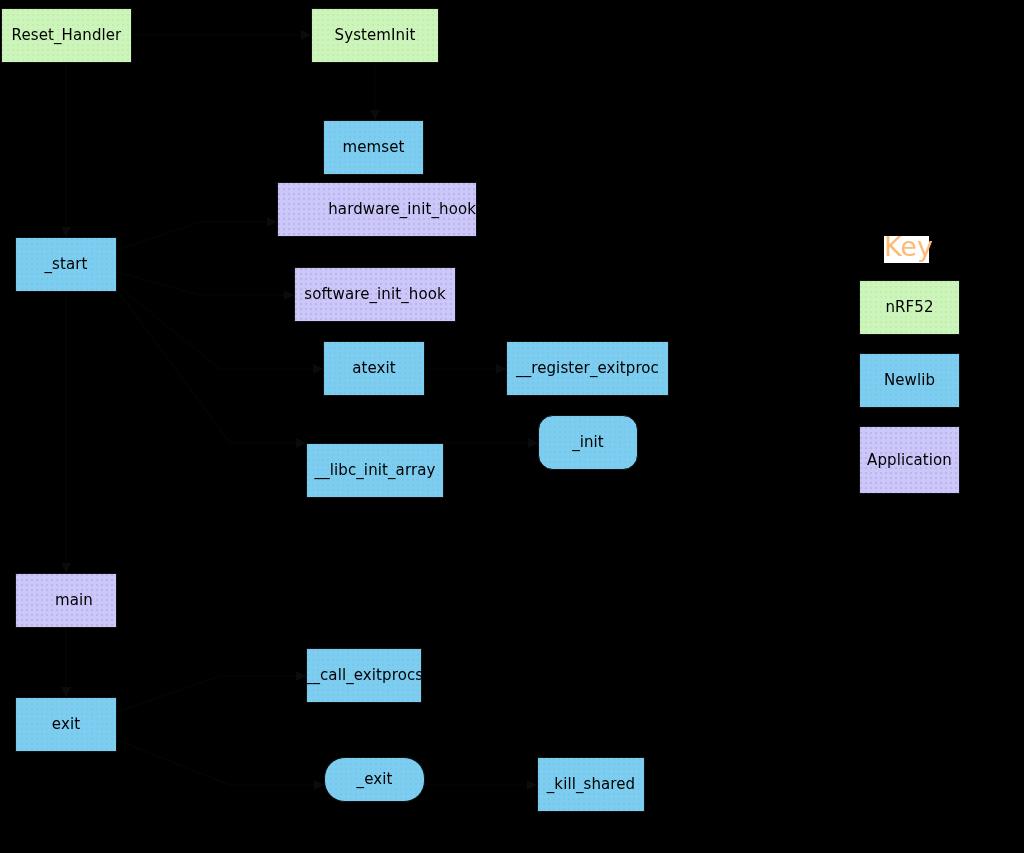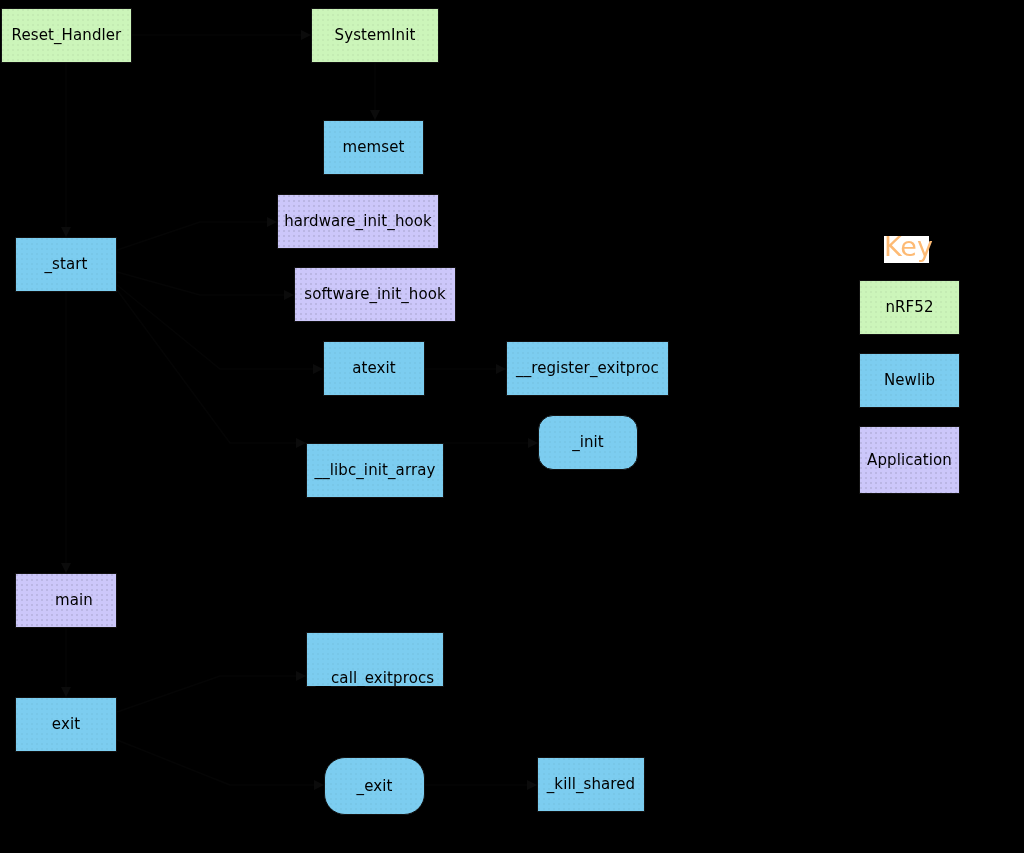--- a/index.html
+++ b/index.html
@@ -133,21 +133,21 @@
   </div>
 
   <div class="node nrf52" style="left:311px; top:8px; width:128px; height:55px;">
     <span>SystemInit</span>
   </div>
 
   <div class="node newlib" style="left:323px; top:120px; width:101px; height:55px;">
     <span>memset</span>
   </div>
 
-  <div class="node application" style="left:277px; top:194px; width:162px; height:55px;">
+  <div class="node application" style="left:277px; top:182px; width:200px; height:55px;justify-content:flex-end;">
     <span>hardware_init_hook</span>
   </div>
 
   <div class="node newlib" style="left:15px; top:237px; width:102px; height:55px;text-align:right;">
     <span>_start</span>
   </div>
 
   <div class="node application" style="left:294px; top:267px; width:162px; height:55px;">
     <span>software_init_hook</span>
   </div>
@@ -165,29 +165,29 @@
   </div>
 
   <div class="node newlib" style="left:538px; top:415px; width:100px; height:55px;border-radius:15px;">
     <span>_init</span>
   </div>
 
   <div class="node application" style="left:15px; top:573px; width:102px; height:55px;padding-left:16px;">
     <span>main</span>
   </div>
 
-  <div class="node newlib" style="left:306px; top:632px; width:138px; height:55px;align-items:flex-end;">
+  <div class="node newlib" style="left:306px; top:648px; width:116px; height:55px;">
     <span>__call_exitprocs</span>
   </div>
 
   <div class="node newlib" style="left:15px; top:697px; width:102px; height:55px;">
     <span>exit</span>
   </div>
 
-  <div class="node newlib" style="left:324px; top:757px; width:101px; height:58px;border-radius:21px;">
+  <div class="node newlib" style="left:324px; top:757px; width:101px; height:45px;border-radius:21px;">
     <span>_exit</span>
   </div>
 
   <div class="node newlib" style="left:537px; top:757px; width:108px; height:55px;">
     <span>_kill_shared</span>
   </div>
 
   <div class="key-title" style="left:884px; top:233px;">
     <span class="kt-bg"></span>
     <span class="kt-text">Key</span>

